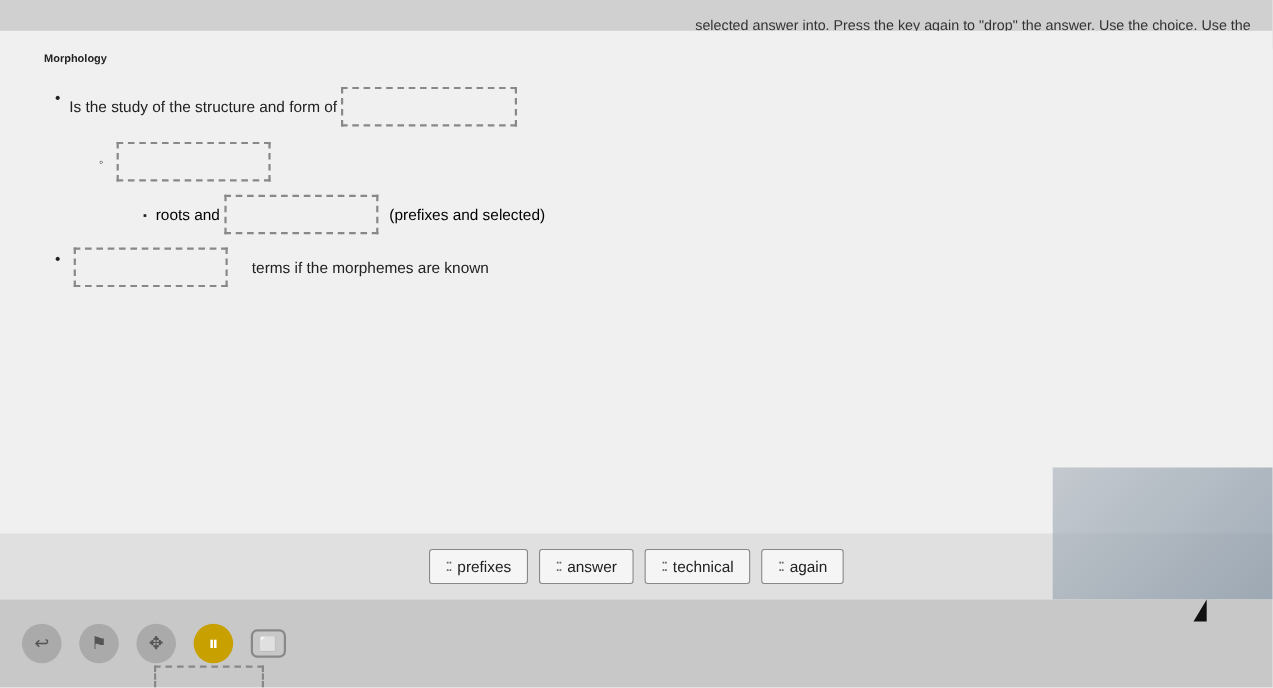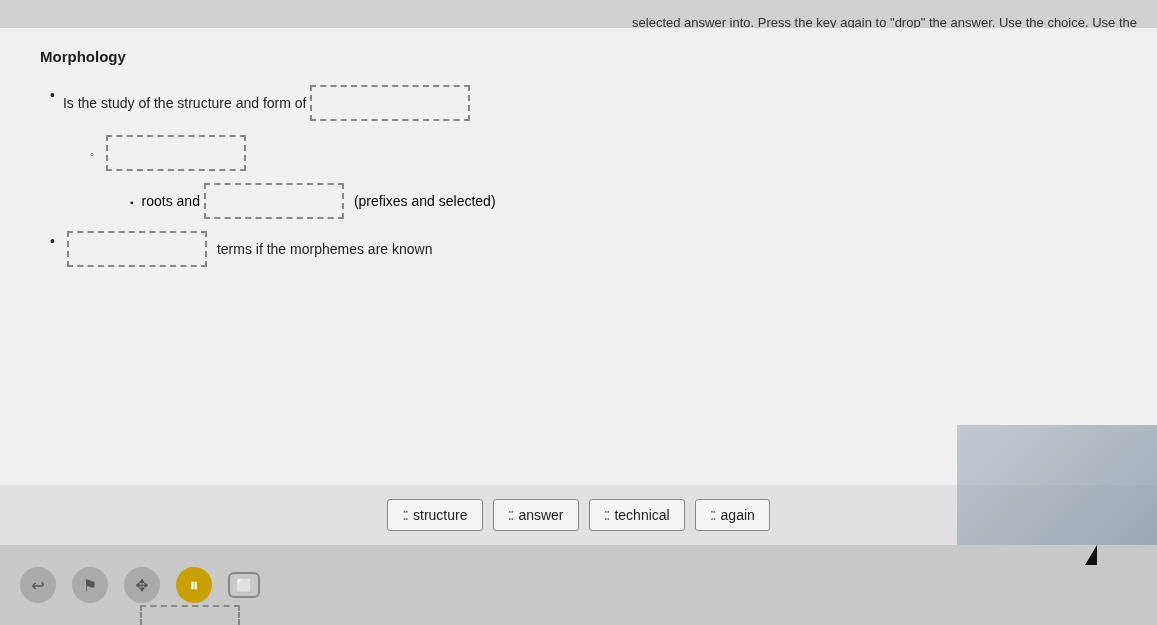--- a/index.html
+++ b/index.html
@@ -37,21 +37,21 @@
       top: 28px;
       left: 0;
       right: 0;
       bottom: 80px;
       background: #f0f0f0;
       padding: 20px 40px;
     }
 
     .section-title {
       font-weight: bold;
-      font-size: 15px;
+      font-size: 10px;
       color: #222;
       margin-bottom: 20px;
     }
 
     
     .content-area {
       padding-left: 10px;
     }
 
     .bullet-item {
@@ -249,31 +249,31 @@
       <span class="bullet-symbol" style="font-size:10px; margin-right:8px;">▪</span>
       <span class="inline-text">roots and</span>
       <span class="drop-box" style="margin-left:4px;"></span>
       <span class="inline-text" style="margin-left:6px;">(prefixes and selected)</span>
     </div>
 
     <div class="bullet-item" style="margin-top: 8px;">
       <span class="bullet-symbol">•</span>
       <div class="row-line">
         <span class="drop-box" style="margin-left:4px;"></span>
-        <span class="inline-text" style="margin-left:6px;">terms if the morphemes are known</span>
+        <span class="inline-text" style="margin-left:18px;">terms if the morphemes are known</span>
       </div>
     </div>
 
   </div>
 </div>
 
 <div class="answer-bar">
   <div class="answer-chip">
     <span class="grip">::</span>
-    <span>structure</span>
+    <span>prefixes</span>
   </div>
   <div class="answer-chip">
     <span class="grip">::</span>
     <span>answer</span>
   </div>
   <div class="answer-chip">
     <span class="grip">::</span>
     <span>technical</span>
   </div>
   <div class="answer-chip">

